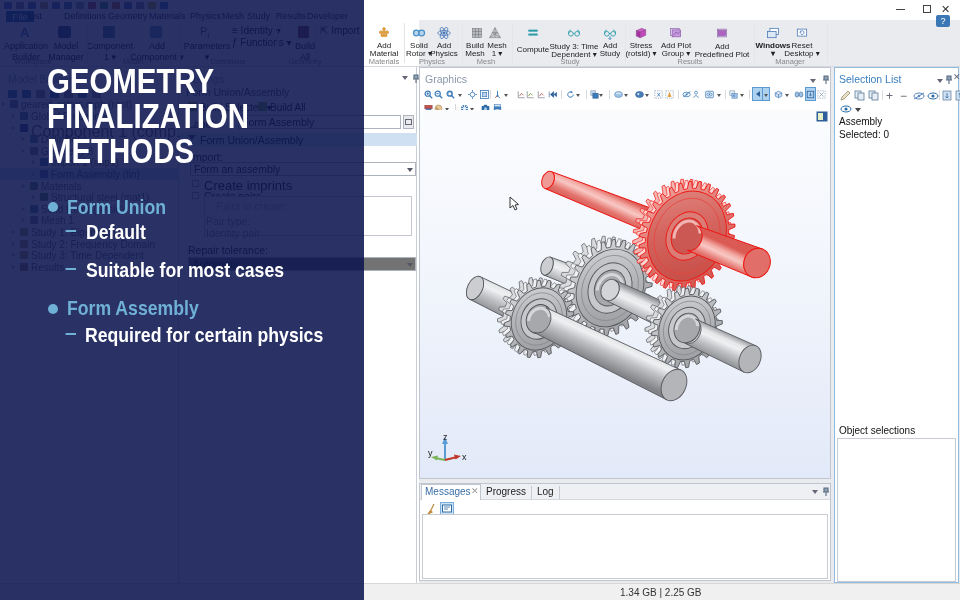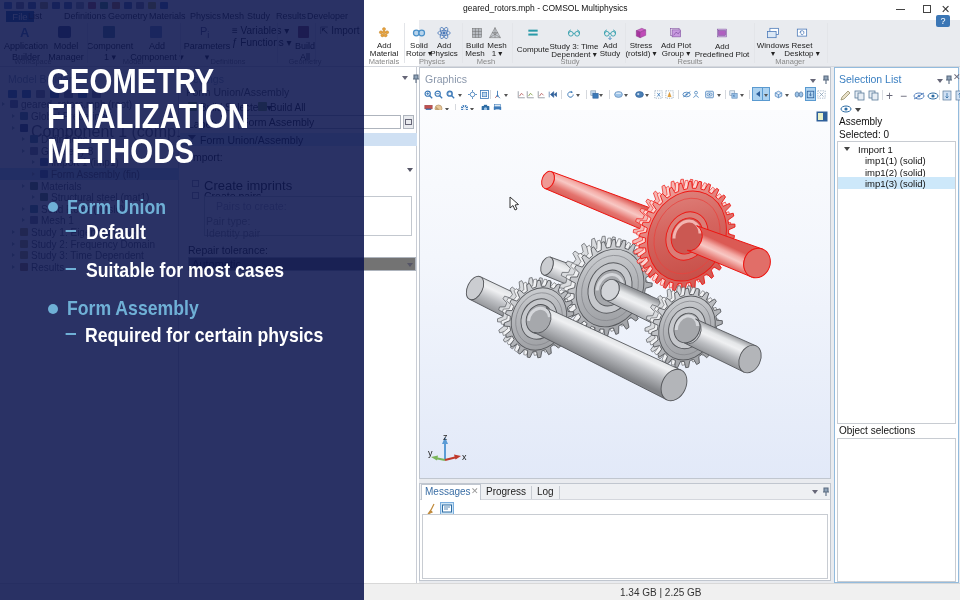--- a/index.html
+++ b/index.html
@@ -4,21 +4,20 @@
 html,body{width:960px;height:600px;overflow:hidden}
 body{font-family:"Liberation Sans",sans-serif;background:#e9ebef;position:relative}
 .abs{position:absolute}
 .sep{position:absolute;width:1px;background:#e3e5e9;top:23px;height:40px}
 .glabel{position:absolute;font-size:7.5px;color:#888;top:57px;text-align:center;width:70px;margin-left:-35px;white-space:nowrap}
 .rlabel{position:absolute;font-size:8px;color:#222;text-align:center;line-height:7.5px;top:42px;width:80px;margin-left:-40px;white-space:nowrap}
 .tree{font-size:10px;color:#63666e;white-space:nowrap}
 </style></head><body>
 
 <div class="abs" style="left:0;top:0;width:960px;height:20px;background:#fff;">
-<div class="abs" style="left:463px;top:0;font-size:8.5px;color:#111;line-height:17px;">geared_rotors.mph - COMSOL Multiphysics</div>
 <div class="abs" style="left:896px;top:9px;width:9px;height:1px;background:#444;"></div>
 <div class="abs" style="left:923px;top:5px;width:8px;height:8px;border:1px solid #444;"></div>
 <div class="abs" style="left:941px;top:3px;font-size:11px;color:#333;">✕</div>
 </div>
 <div class="abs" style="left:0;top:0;width:419px;height:600px;background:#fff;">
 <div class="abs" style="left:4px;top:2px;width:8px;height:7px;background:#5b87c5;border-radius:1px;"></div>
 <div class="abs" style="left:16px;top:2px;width:8px;height:7px;background:#8a8f98;border-radius:1px;"></div>
 <div class="abs" style="left:28px;top:2px;width:8px;height:7px;background:#5f7fae;border-radius:1px;"></div>
 <div class="abs" style="left:40px;top:2px;width:8px;height:7px;background:#b5a066;border-radius:1px;"></div>
 <div class="abs" style="left:52px;top:2px;width:8px;height:7px;background:#5f7fae;border-radius:1px;"></div>
@@ -40,21 +39,21 @@
 <div class="abs" style="left:222px;top:11px;font-size:9px;color:#333;">Mesh</div>
 <div class="abs" style="left:247px;top:11px;font-size:9px;color:#333;">Study</div>
 <div class="abs" style="left:276px;top:11px;font-size:9px;color:#333;">Results</div>
 <div class="abs" style="left:307px;top:11px;font-size:9px;color:#333;">Developer</div>
 <div class="abs" style="left:-4px;top:41px;width:60px;text-align:center;font-size:9px;color:#222;line-height:10.5px;white-space:nowrap;">Application<br>Builder</div>
 <div class="abs" style="left:36px;top:41px;width:60px;text-align:center;font-size:9px;color:#222;line-height:10.5px;white-space:nowrap;">Model<br>Manager</div>
 <div class="abs" style="left:80px;top:41px;width:60px;text-align:center;font-size:9px;color:#222;line-height:10.5px;white-space:nowrap;">Component<br>1 ▾</div>
 <div class="abs" style="left:127px;top:41px;width:60px;text-align:center;font-size:9px;color:#222;line-height:10.5px;white-space:nowrap;">Add<br>Component ▾</div>
 <div class="abs" style="left:177px;top:41px;width:60px;text-align:center;font-size:9px;color:#222;line-height:10.5px;white-space:nowrap;">Parameters<br>▾</div>
 <div class="abs" style="left:275px;top:41px;width:60px;text-align:center;font-size:9px;color:#222;line-height:10.5px;white-space:nowrap;">Build<br>All</div>
-<div class="abs" style="left:232px;top:25px;font-size:10px;color:#222;">≡ Variables ▾</div>
+<div class="abs" style="left:232px;top:25px;font-size:10px;color:#222;">≡ Identity ▾</div>
 <div class="abs" style="left:232px;top:37px;font-size:10px;color:#222;">ƒ Functions ▾</div>
 <div class="abs" style="left:320px;top:25px;font-size:10px;color:#222;">⇱ Import</div>
 <div class="abs" style="left:20px;top:25px;font-size:13px;color:#4a78b8;font-weight:bold;">A</div>
 <div class="abs" style="left:58px;top:26px;width:13px;height:12px;background:#4a5f85;border-radius:2px;"></div>
 <div class="abs" style="left:103px;top:26px;width:12px;height:12px;background:#5f8f98;border-radius:1px;"></div>
 <div class="abs" style="left:150px;top:26px;width:12px;height:12px;background:#7f9fc0;border-radius:1px;"></div>
 <div class="abs" style="left:200px;top:25px;font-size:11px;color:#557;">P<sub>i</sub></div>
 <div class="abs" style="left:298px;top:26px;width:11px;height:12px;background:#8a4a5a;border-radius:1px;"></div>
 <div class="sep" style="left:87px;"></div>
 <div class="sep" style="left:180px;"></div>
@@ -134,20 +133,21 @@
 <div class="abs" style="left:90px;top:35px;font-size:10px;color:#222;">Build All</div>
 <div class="abs" style="left:8px;top:51px;font-size:10.5px;color:#222;text-align:center;">Label:</div>
 <div class="abs" style="left:58px;top:48px;width:163px;height:14px;background:#fff;border:1px solid #aeb4bd;font-size:10.5px;color:#222;line-height:13px;padding-left:3px;">Form Assembly</div>
 <div class="abs" style="left:223px;top:48px;width:11px;height:14px;background:#e8eaee;border:1px solid #aeb4bd;">
       <div style="width:7px;height:6px;border:1px solid #667;margin:3px auto;"></div>
     </div>
 <div class="abs" style="left:0px;top:66px;width:237px;height:13px;background:#cfe0f3;"></div>
 <div class="abs" style="left:8px;top:68px;width:0;height:0;border-left:4px solid transparent;border-right:4px solid transparent;border-top:5px solid #456;"></div>
 <div class="abs" style="left:20px;top:67px;font-size:10.5px;color:#123;">Form Union/Assembly</div>
 <div class="abs" style="left:10px;top:84px;font-size:10.5px;color:#222;">Import:</div>
+<div class="abs" style="left:10px;top:95px;width:226px;height:14px;background:#fff;border:1px solid #aeb4bd;font-size:10.5px;color:#222;line-height:13px;padding-left:3px;">Form an assembly</div>
 <div class="abs" style="left:227px;top:101px;width:0;height:0;border-left:3px solid transparent;border-right:3px solid transparent;border-top:4px solid #556;"></div>
 <div class="abs" style="left:12px;top:113px;width:7px;height:7px;border:1px solid #99a;background:#fff;"></div>
 <div class="abs" style="left:24px;top:111px;font-size:13px;color:#222;">Create imprints</div>
 <div class="abs" style="left:12px;top:125px;width:7px;height:7px;border:1px solid #99a;background:#fff;"></div>
 <div class="abs" style="left:24px;top:123px;font-size:10.5px;color:#222;">Create pairs</div>
 <div class="abs" style="left:24px;top:129px;width:208px;height:40px;background:#fff;border:1px solid #c3c8cf;"></div>
 <div class="abs" style="left:36px;top:133px;font-size:10.5px;color:#aab;">Pairs to create:</div>
 <div class="abs" style="left:26px;top:148px;font-size:10.5px;color:#999;">Pair type:</div>
 <div class="abs" style="left:26px;top:160px;font-size:10.5px;color:#999;">Identity pair</div>
 <div class="abs" style="left:8px;top:177px;font-size:10.5px;color:#222;">Repair tolerance:</div>
@@ -252,21 +252,21 @@
     </svg>
 <div class="abs" style="left:318px;top:43px;width:80px;text-align:center;font-size:8px;color:#222;line-height:7.5px;white-space:nowrap;">Add<br>Predefined Plot</div>
 <div class="abs glabel" style="left:326px;">Results</div>
 <div class="sep" style="left:390px;"></div>
 <svg class="abs" style="left:402px;top:26px" width="14" height="14" viewBox="0 0 18 18">
       <g fill="#fff" stroke="#4a78b8" stroke-width="1">
         <rect x="5" y="3" width="11" height="8"></rect>
         <rect x="2" y="7" width="11" height="8" fill="#dce8f5"></rect>
       </g>
     </svg>
-<div class="abs rlabel" style="left:409px;">Windows<br>▾</div>
+<div class="abs rlabel" style="left:409px;font-weight:bold;">Windows<br>▾</div>
 <svg class="abs" style="left:431px;top:26px" width="14" height="14" viewBox="0 0 18 18">
       <g fill="#fff" stroke="#4a78b8" stroke-width="1">
         <rect x="3" y="4" width="12" height="9"></rect>
         <path d="M6.5 8.5 a2.5 2.5 0 1 1 1 2" fill="none"></path>
         <path d="M7.5 7 l-1 1.8 1.8 0.4" fill="none" stroke-width="0.8"></path>
       </g>
     </svg>
 <div class="abs rlabel" style="left:438px;">Reset<br>Desktop ▾</div>
 <div class="abs glabel" style="left:426px;">Manager</div>
 <div class="sep" style="left:463px;"></div>
@@ -586,28 +586,20 @@
       <rect x="1" y="1" width="8" height="9" fill="#cfe0f3" stroke="#5a7a9a" stroke-width="0.7"></rect>
       <path d="M5 8v-5 M3.5 4.5 L5 3 L6.5 4.5" stroke="#2e6da4" fill="none" stroke-width="0.8"></path>
     </svg>
 <svg class="abs" style="left:5px;top:37px" width="12" height="8" viewBox="0 0 12 8">
       <ellipse cx="6" cy="4" rx="5" ry="3" fill="none" stroke="#2e6da4" stroke-width="1"></ellipse>
       <circle cx="6" cy="4" r="1.6" fill="#2e6da4"></circle>
     </svg>
 <div class="abs" style="left:20px;top:40px;width:0;height:0;border-left:3px solid transparent;border-right:3px solid transparent;border-top:4px solid #444;"></div>
 <div class="abs" style="left:4px;top:48px;font-size:10px;color:#111;">Assembly</div>
 <div class="abs" style="left:4px;top:61px;font-size:10px;color:#111;">Selected: 0</div>
-<div class="abs" style="left:2px;top:73px;width:119px;height:283px;background:#fff;border:1px solid #c8ccd2;">
-<div class="abs" style="left:6px;top:5px;width:0;height:0;border-left:3.5px solid transparent;border-right:3.5px solid transparent;border-top:4.5px solid #444;"></div>
-<div class="abs" style="left:20px;top:2px;font-size:9.5px;color:#111;">Import 1</div>
-<div class="abs" style="left:27px;top:13px;font-size:9.5px;color:#111;">imp1(1) (solid)</div>
-<div class="abs" style="left:27px;top:24.5px;font-size:9.5px;color:#111;">imp1(2) (solid)</div>
-<div class="abs" style="left:0px;top:34.5px;width:117px;height:12px;background:#cde8fa;"></div>
-<div class="abs" style="left:27px;top:36px;font-size:9.5px;color:#111;">imp1(3) (solid)</div>
-</div>
 <div class="abs" style="left:4px;top:357px;font-size:10px;color:#111;">Object selections</div>
 <div class="abs" style="left:2px;top:370px;width:119px;height:144px;background:#fff;border:1px solid #c8ccd2;"></div>
 </div>
 <div class="abs" style="left:419px;top:483px;width:412px;height:98px;background:#fff;border:1px solid #c0c6cf;">
 <div class="abs" style="left:0;top:0;width:410px;height:16px;background:#eef0f3;border-bottom:1px solid #d4d7dd;"></div>
 <div class="abs" style="left:1px;top:0;width:60px;height:16px;background:#fff;border:1px solid #c0c6cf;border-bottom:none;"></div>
 <div class="abs" style="left:5px;top:2px;font-size:10px;color:#3a6ea5;">Messages</div>
 <div class="abs" style="left:51px;top:2px;font-size:9px;color:#999;">✕</div>
 <div class="abs" style="left:66px;top:2px;font-size:10px;color:#222;">Progress</div>
 <div class="abs" style="left:111px;top:2px;width:1px;height:13px;background:#c8ccd2;"></div>

